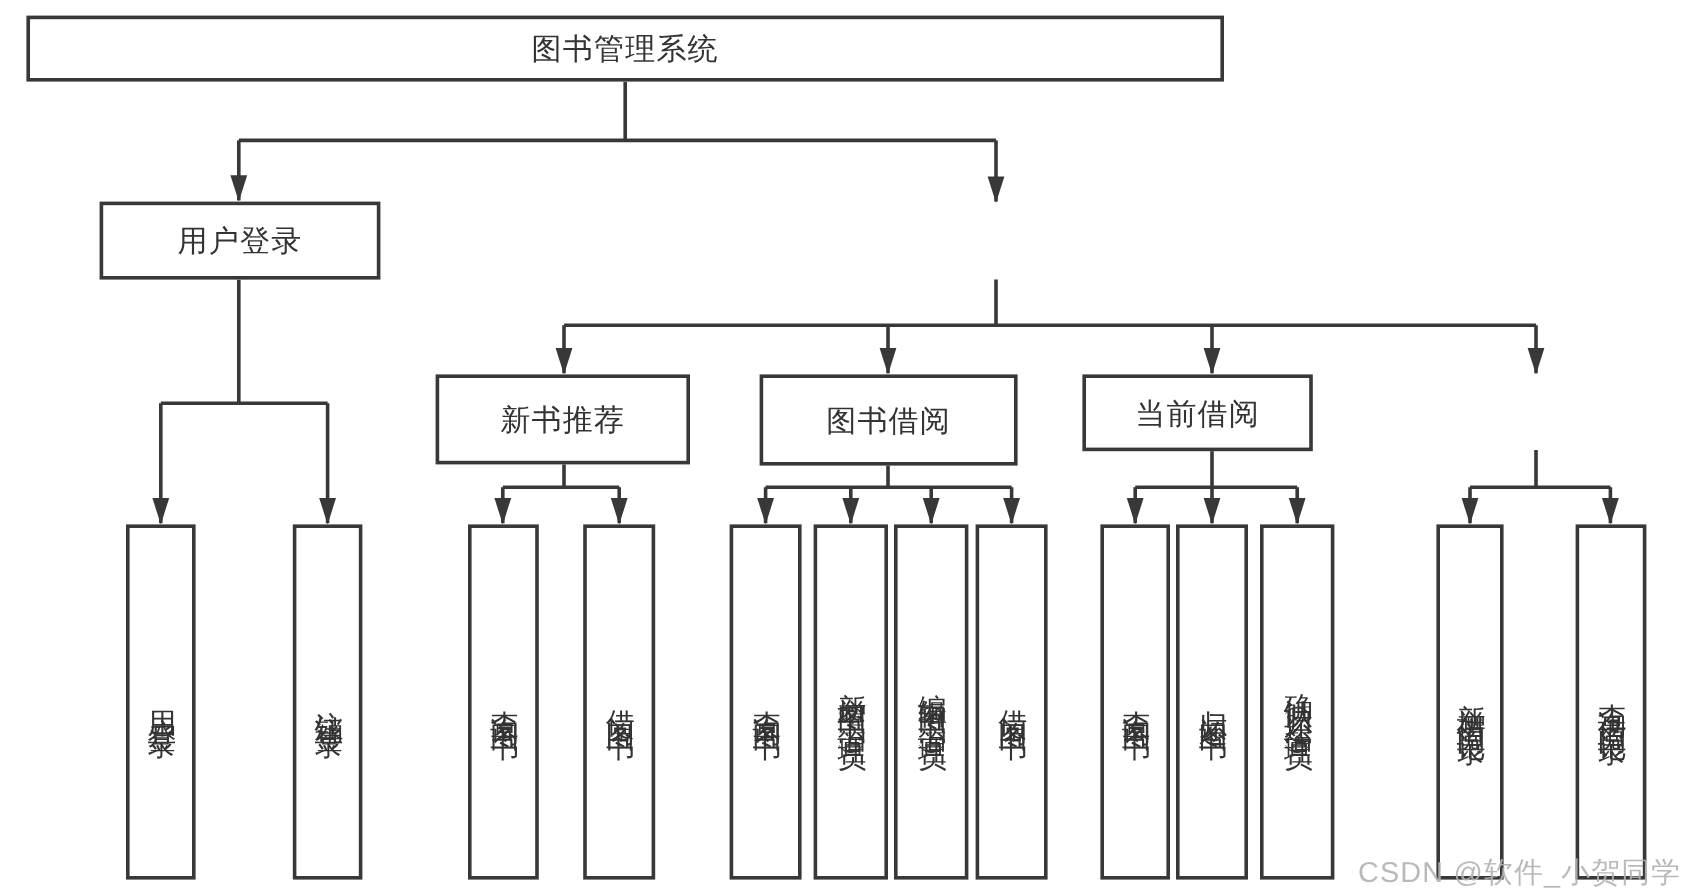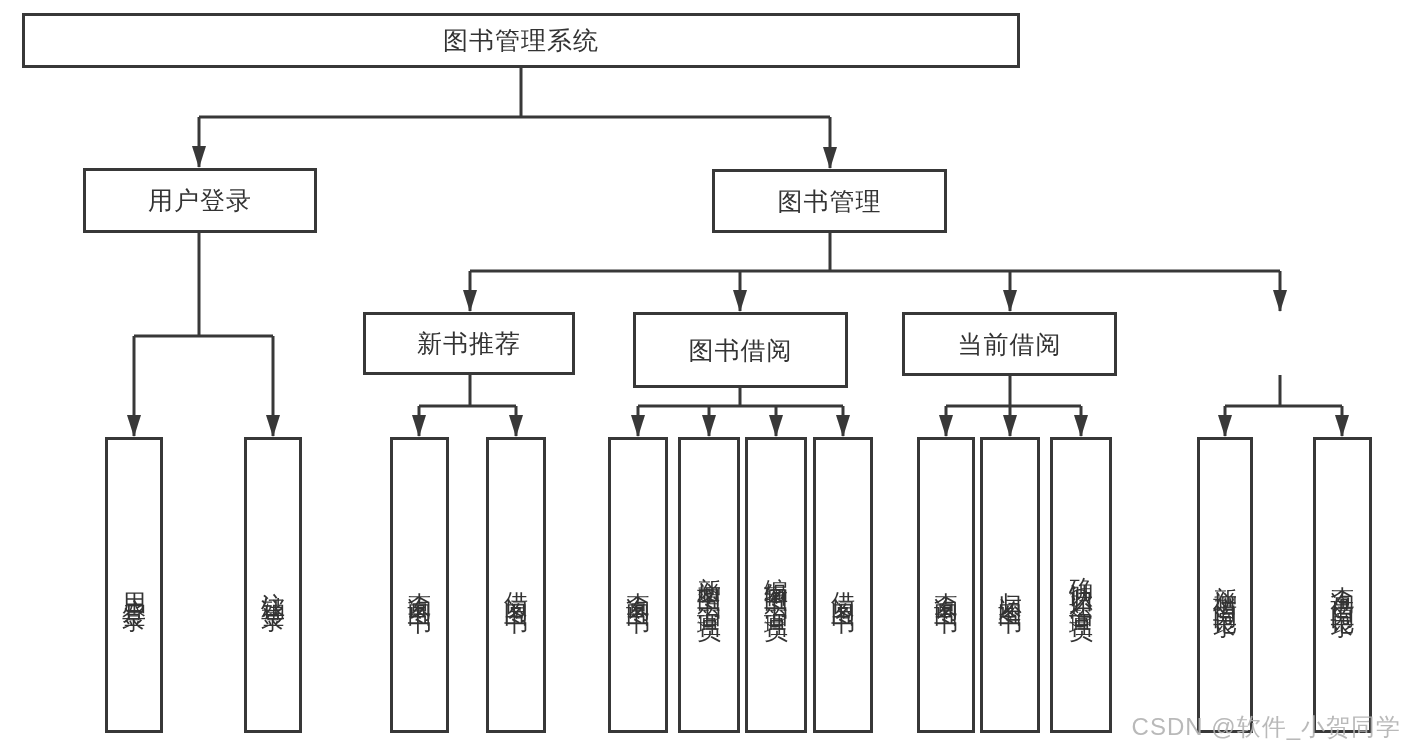--- a/index.html
+++ b/index.html
@@ -83,31 +83,28 @@
     </g>
   </svg>
 
   <div class="node h" style="left:22px;top:13px;width:998px;height:55px;">
     <span>图书管理系统</span>
   </div>
 
   <div class="node h" style="left:83px;top:168px;width:234px;height:65px;">
     <span>用户登录</span>
   </div>
-  <div class="node h" style="left:712px;top:169px;width:235px;height:64px;">
-    <span>图书管理</span>
-  </div>
 
-  <div class="node h" style="left:363px;top:312px;width:212px;height:63px;">
+  <div class="node h" style="left:363px;top:312px;width:212px;height:75px;">
     <span>新书推荐</span>
   </div>
   <div class="node h" style="left:633px;top:312px;width:215px;height:76px;">
     <span>图书借阅</span>
   </div>
-  <div class="node h" style="left:902px;top:312px;width:215px;height:64px;">
+  <div class="node h" style="left:902px;top:312px;width:192px;height:64px;">
     <span>当前借阅</span>
   </div>
 
   <div class="node v" style="left:105px;top:437px;width:58px;height:296px;">
     <span class="vtxt">用户登录</span>
   </div>
   <div class="node v" style="left:244px;top:437px;width:58px;height:296px;">
     <span class="vtxt">注销登录</span>
   </div>
 

